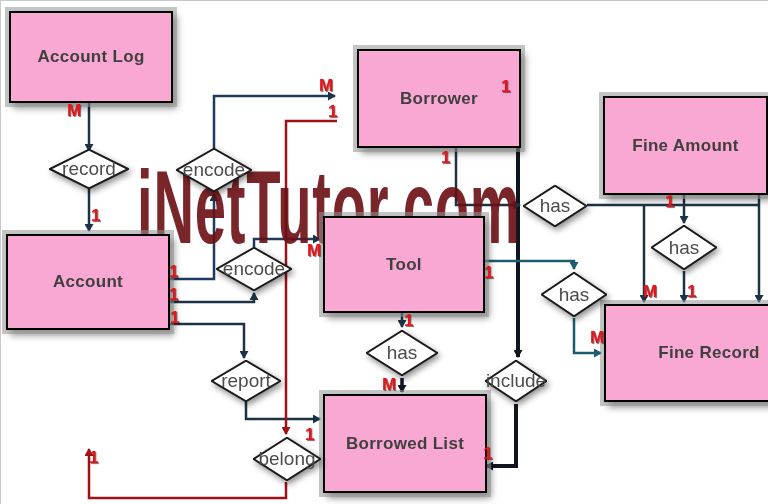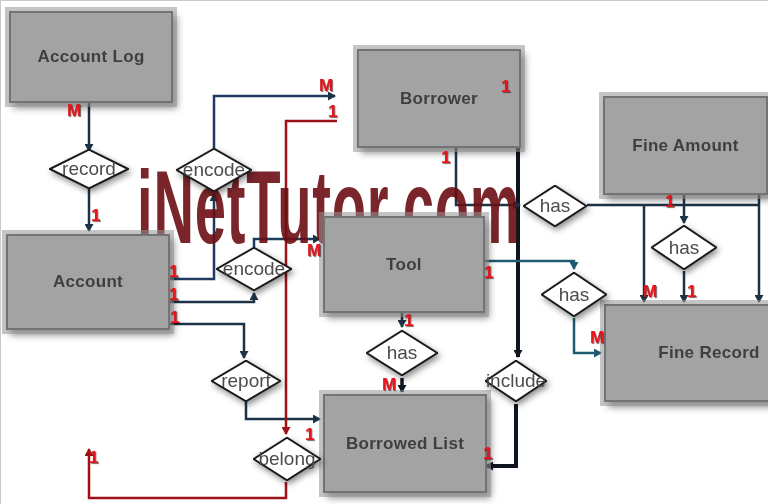--- a/index.html
+++ b/index.html
@@ -9,22 +9,22 @@
   }
   #lines{position:absolute;left:0;top:0;z-index:1;}
   .watermark{
     position:absolute;left:136px;top:146px;z-index:2;
     font-size:72px;font-weight:bold;letter-spacing:1px;white-space:nowrap;
     color:#6b0e13;opacity:0.9;
     transform:scale(0.78,1.45);transform-origin:0 0;
     pointer-events:none;user-select:none;
   }
   .entity{
-    position:absolute;z-index:3;background:#a3a3a3;
-    border:2px solid #737373;
+    position:absolute;z-index:3;background:#f9a8d4;
+    border:2px solid #000000;
     box-shadow:0 0 0 4px rgba(150,150,150,0.55), 4px 5px 7px rgba(0,0,0,0.45);
     display:flex;align-items:center;justify-content:center;
   }
   .entity-label{
     font-size:17px;font-weight:bold;color:#3f3f3f;letter-spacing:0.3px;
   }
   .diamond{position:absolute;z-index:3;filter:drop-shadow(2px 3px 3px rgba(0,0,0,0.45));}
   .diamond svg{position:absolute;left:0;top:0;width:100%;height:100%;}
   .diamond-label{
     position:absolute;left:0;top:0;width:100%;height:100%;

